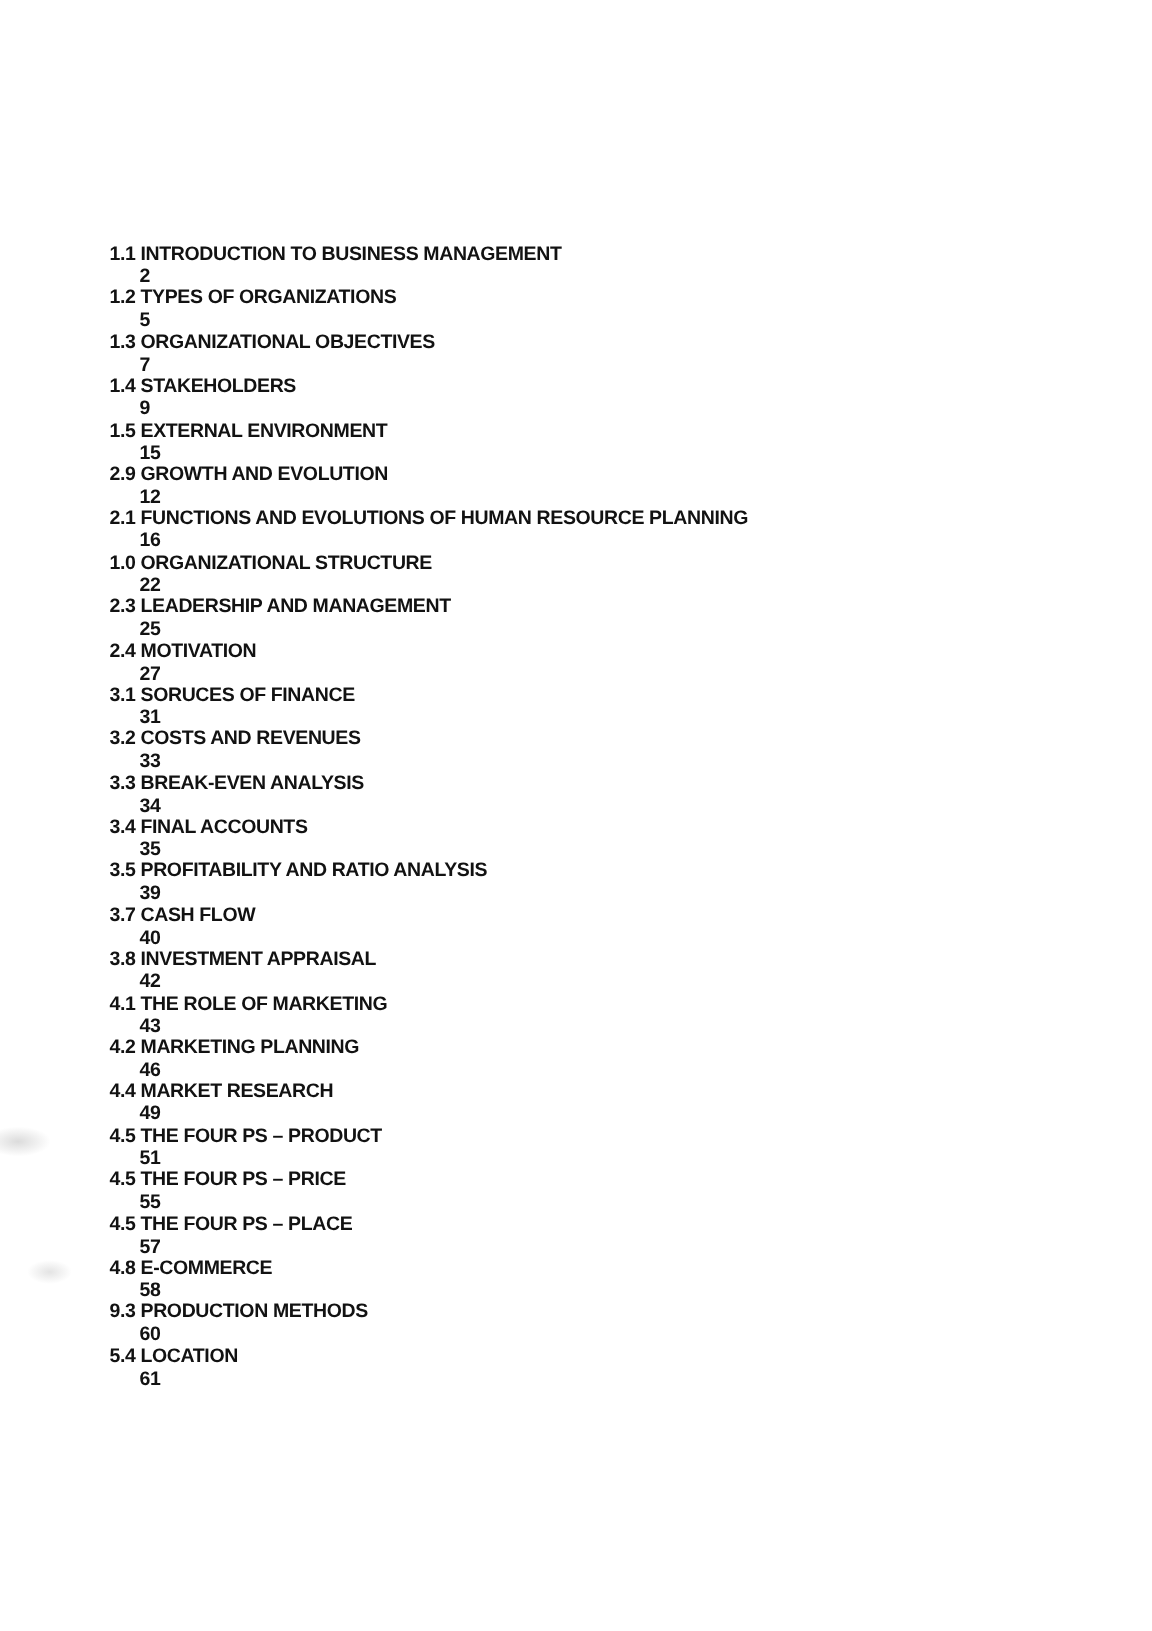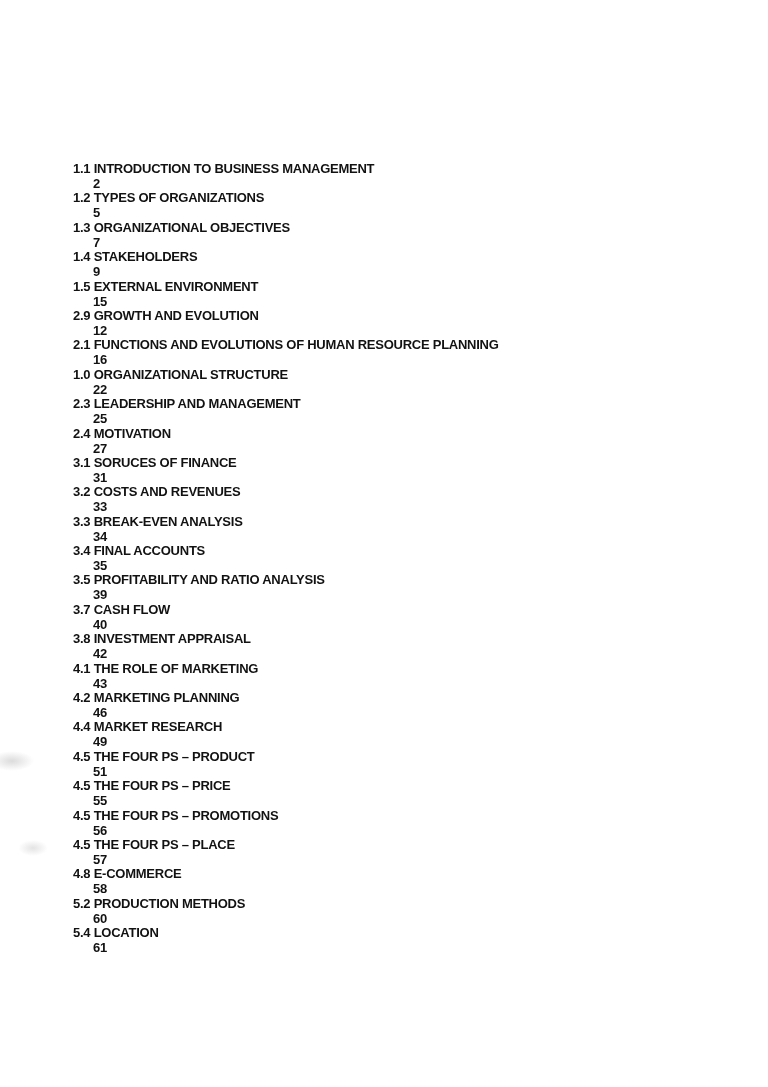--- a/index.html
+++ b/index.html
@@ -175,38 +175,34 @@
   <div class="toc-row">
     <span class="toc-title">4.5 THE FOUR PS – PRODUCT</span>
     <span class="toc-page">51</span>
   </div>
 
   <div class="toc-row">
     <span class="toc-title">4.5 THE FOUR PS – PRICE</span>
     <span class="toc-page">55</span>
   </div>
 
-  <div class="toc-row">
-    <span class="toc-title">4.5 THE FOUR PS – PROMOTIONS</span>
-    <span class="toc-page">56</span>
-  </div>
 
   <div class="toc-row">
     <span class="toc-title">4.5 THE FOUR PS – PLACE</span>
     <span class="toc-page">57</span>
   </div>
 
   <div class="toc-row">
     <span class="toc-title">4.8 E-COMMERCE</span>
     <span class="toc-page">58</span>
   </div>
 
 
   <div class="toc-row">
-    <span class="toc-title">5.2 PRODUCTION METHODS</span>
+    <span class="toc-title">9.3 PRODUCTION METHODS</span>
     <span class="toc-page">60</span>
   </div>
 
   <div class="toc-row">
     <span class="toc-title">5.4 LOCATION</span>
     <span class="toc-page">61</span>
   </div>
 </div>
 </div>
 

